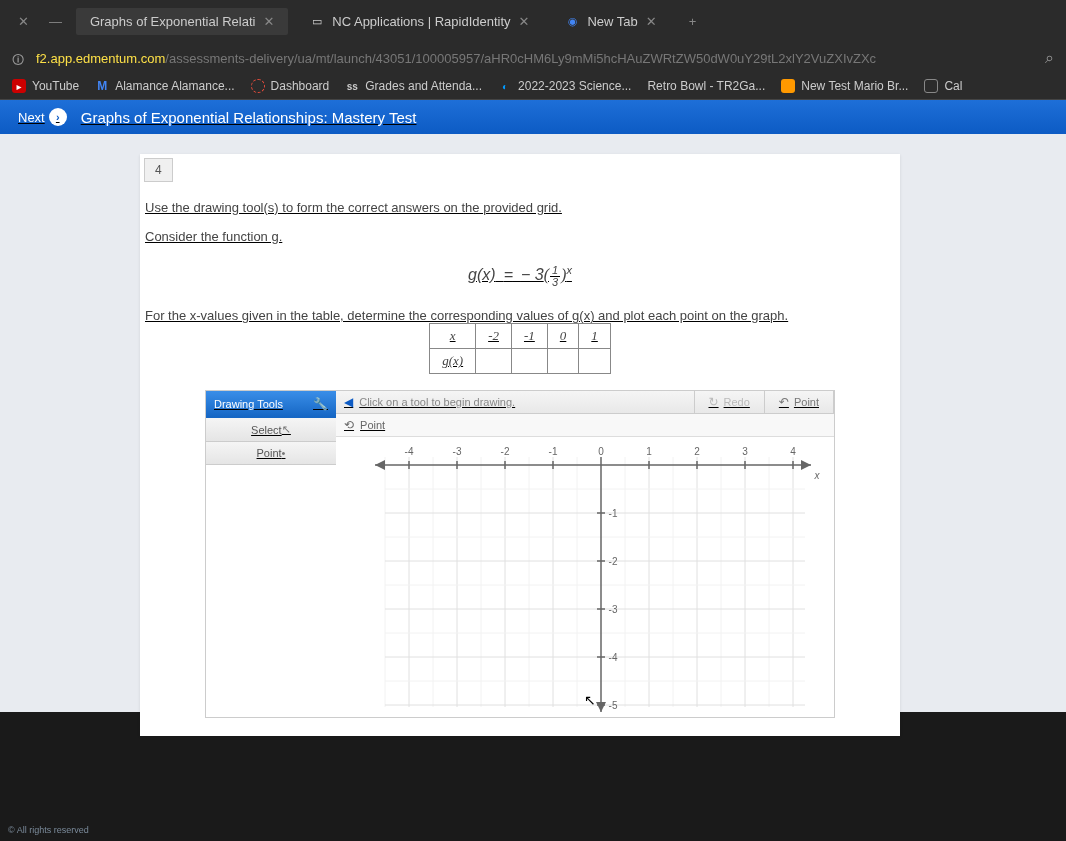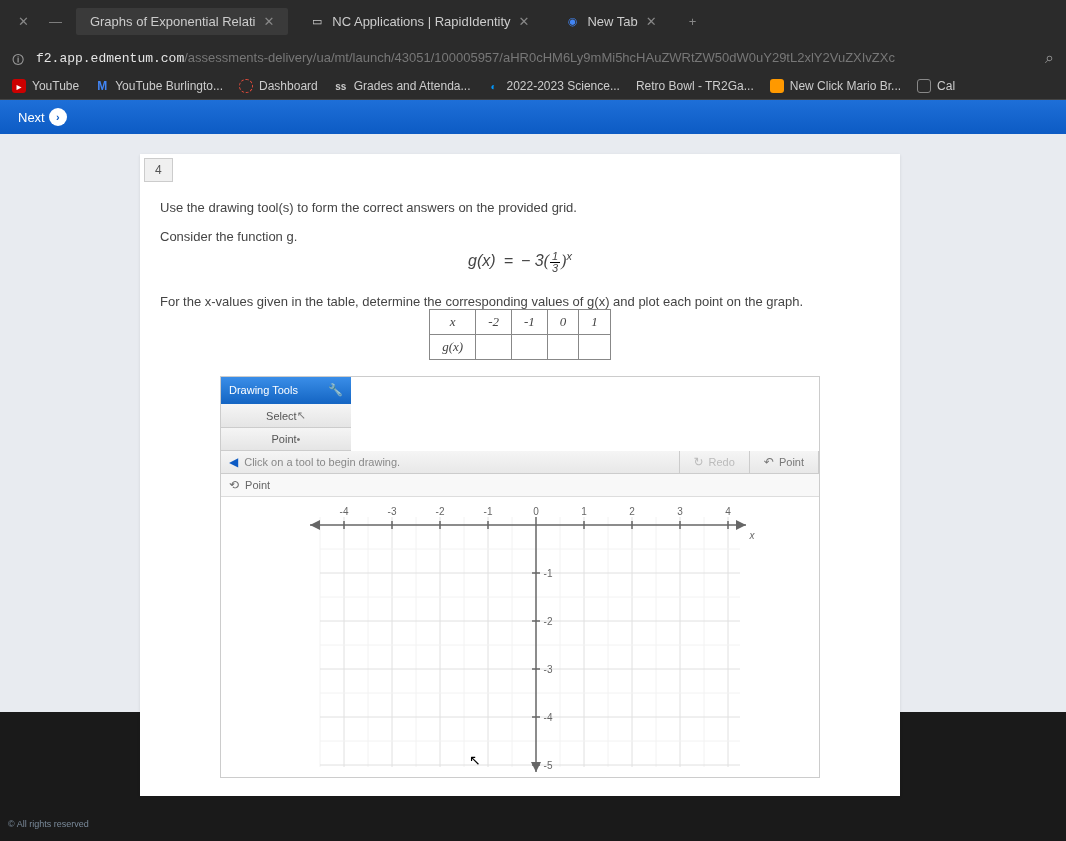--- a/index.html
+++ b/index.html
@@ -9,59 +9,59 @@
 .tab-bar { display: flex; align-items: center; padding: 8px 12px; gap: 8px; color: #aaa; font-size: 13px; }
 .tab-close { color: #888; cursor: pointer; padding: 0 6px; }
 .tab-item { display: flex; align-items: center; gap: 8px; padding: 6px 14px; border-radius: 2px; color: #ccc; white-space: nowrap; }
 .tab-active { background: #3a3a3a; }
 .tab-icon-sm { width: 14px; height: 14px; display: inline-flex; align-items: center; justify-content: center; font-size: 11px; }
 .plus-tab { color: #888; padding: 0 10px; }
 
 .url-bar { display: flex; align-items: center; padding: 6px 12px; gap: 10px; color: #999; font-size: 13px; }
 .url-lock { width: 14px; height: 14px; font-size: 12px; }
 .url-text { flex: 1; white-space: nowrap; overflow: hidden; }
-.url-domain { color: #e5e5e5; font-family: Liberation Mono, monospace; }
+.url-domain { color: #fde047; }
 .url-path { color: #777; }
 .url-search-icon { color: #999; font-size: 16px; }
 
 .bookmarks-bar { display: flex; align-items: center; padding: 6px 12px; gap: 16px; font-size: 12px; color: #ccc; border-bottom: 1px solid #444; }
 .bookmark { display: flex; align-items: center; gap: 6px; white-space: nowrap; cursor: pointer; }
 .bm-icon { width: 14px; height: 14px; border-radius: 3px; display: inline-flex; align-items: center; justify-content: center; font-size: 10px; }
 .bm-red { background: #cc0000; color: #fff; }
 .bm-m { color: #4285f4; font-weight: bold; font-size: 12px;}
 .bm-dash { border: 1.5px dashed #e74c3c; border-radius: 50%; background: transparent; }
 .bm-ss { color: #ccc; font-weight: bold; font-size: 10px; }
 .bm-q { color: #0099ff; }
 .bm-orange { background: #ff9900; }
 .bm-box { border: 1px solid #888; background: transparent; }
 
-.page-body { background: #e8ebf0; height: 612px; }
+.page-body { background: #e8ebf0; height: 612px; text-decoration: underline; }
 .title-bar { background: linear-gradient(#1e6fd8,#0d5bc4); color: #fff; display: flex; align-items: center; padding: 8px 18px; font-size: 15px; gap: 14px; }
 .nav-btn { color: #fff; font-size: 13px; display: flex; align-items: center; gap: 4px; }
 .nav-arrow { width: 18px; height: 18px; background: #fff; border-radius: 50%; color: #0d5bc4; display: inline-flex; align-items: center; justify-content: center; font-size: 11px; font-weight: bold; }
 
 .content-wrap { padding: 20px 0 0 140px; }
 .content-card { background: #fff; width: 760px; padding: 0; box-shadow: 0 1px 3px rgba(0,0,0,.1); }
 .card-header { padding: 4px 0 0 4px; }
 .question-num { display: inline-block; background: #f0f0f0; border: 1px solid #ccc; padding: 4px 10px; font-size: 12px; color: #555; }
-.card-body { padding: 18px 20px; font-size: 13px; color: #444; }
+.card-body { padding: 18px 5px; font-size: 13px; color: #444; }
 .instruction { margin-bottom: 14px; }
-.consider { margin-bottom: 6px; }
+.consider { margin-bottom: 20px; }
 .equation { text-align: center; font-family: 'Times New Roman', serif; font-size: 16px; margin: 6px 0 20px; font-style: italic; }
 .equation .frac { display: inline-block; vertical-align: middle; font-size: 11px; text-align: center; line-height: 1; position: relative; margin: 0 1px; }
 .equation .frac .num { display: block; border-bottom: 1px solid #000; padding: 0 2px; }
 .equation .frac .den { display: block; padding: 0 2px; }
 .equation sup { font-size: 11px; font-style: italic; }
 .for-text { margin-bottom: 0; }
 
 .value-table { margin: 0 auto 16px; border-collapse: collapse; }
 .value-table td, .value-table th { border: 1px solid #888; padding: 4px 12px; font-size: 13px; text-align: center; font-weight: normal; font-style: italic; font-family: 'Times New Roman', serif; }
 .value-table th { font-style: italic; }
 
-.graph-tool { border: 1px solid #ccc; margin: 0 60px; display: flex; background: #fff; flex-direction: column; }
+.graph-tool { border: 1px solid #ccc; margin: 0 60px; display: flex; background: #fff; }
 .tool-sidebar { width: 130px; }
 .tool-head { background: linear-gradient(#3a8ee8,#1566c4); color: #fff; font-size: 11px; padding: 6px 8px; display: flex; align-items: center; justify-content: space-between; border-bottom: 1px solid #1566c4;}
 .tool-wrench { font-size: 12px; }
 .tool-row { background: linear-gradient(#f5f5f5,#e5e5e5); border-bottom: 1px solid #ccc; padding: 5px 8px; font-size: 11px; color: #555; display: flex; align-items: center; justify-content: center; cursor: pointer; }
 .tool-row-icon { font-size: 11px; color: #777; }
 
 .graph-main { flex: 1; }
 .graph-toolbar { display: flex; align-items: center; border-bottom: 1px solid #ccc; background: linear-gradient(#f5f5f5,#e8e8e8); font-size: 11px; }
 .tb-hint { flex: 1; display: flex; align-items: center; gap: 6px; padding: 4px 8px; color: #888; border-right: 1px solid #ccc; }
 .tb-hint-arrow { color: #0d5bc4; font-size: 12px; }
@@ -73,21 +73,21 @@
 
 .graph-canvas { height: 280px; position: relative; background: #fff; }
 svg.grid { position: absolute; inset: 0; width: 100%; height: 100%; }
 .grid-line { stroke: #e0e0e0; stroke-width: 1; }
 .grid-line.sub { stroke: #f2f2f2; }
 .axis { stroke: #666; stroke-width: 1.5; }
 .axis-label { font-size: 10px; fill: #666; text-anchor: middle; }
 .arrow-head { fill: #666; }
 .cursor { position: absolute; font-size: 14px; color: #000; }
 
-.footer-text { position: absolute; bottom: 12px; left: 8px; font-size: 9px; color: #7a8a9a; }
+.footer-text { position: absolute; bottom: 6px; left: 8px; font-size: 9px; color: #7a8a9a; }
 </style>
 </head>
 <body>
 
 <div class="browser-chrome">
   <div class="tab-bar">
     <span class="tab-close">✕</span>
     <span class="tab-close">—</span>
     <div class="tab-item tab-active">
       <span>Graphs of Exponential Relati</span>
@@ -114,54 +114,55 @@
     <span class="url-search-icon">⌕</span>
   </div>
 
   <div class="bookmarks-bar">
     <div class="bookmark">
       <span class="bm-icon bm-red">▸</span>
       <span>YouTube</span>
     </div>
     <div class="bookmark">
       <span class="bm-icon bm-m">M</span>
-      <span>YouTube Burlingto...</span>
+      <span>Alamance Alamance...</span>
     </div>
     <div class="bookmark">
       <span class="bm-icon bm-dash"></span>
       <span>Dashboard</span>
     </div>
     <div class="bookmark">
       <span class="bm-icon bm-ss">ss</span>
       <span>Grades and Attenda...</span>
     </div>
     <div class="bookmark">
       <span class="bm-icon bm-q">◐</span>
       <span>2022-2023 Science...</span>
     </div>
     <div class="bookmark">
       <span>Retro Bowl - TR2Ga...</span>
     </div>
     <div class="bookmark">
       <span class="bm-icon bm-orange"></span>
-      <span>New Click Mario Br...</span>
+      <span>New Test Mario Br...</span>
     </div>
     <div class="bookmark">
       <span class="bm-icon bm-box"></span>
       <span>Cal</span>
     </div>
   </div>
 </div>
 
 <div class="page-body">
   <div class="title-bar">
     <div class="nav-btn">
       <span>Next</span>
       <span class="nav-arrow">›</span>
     </div>
+    <span>Graphs of Exponential Relationships: Mastery Test</span>
   </div>
 
   <div class="content-wrap">
     <div class="content-card">
       <div class="card-header">
         <span class="question-num">4</span>
       </div>
       <div class="card-body">
         <p class="instruction">Use the drawing tool(s) to form the correct answers on the provided grid.</p>
         <p class="consider">Consider the function g.</p>

